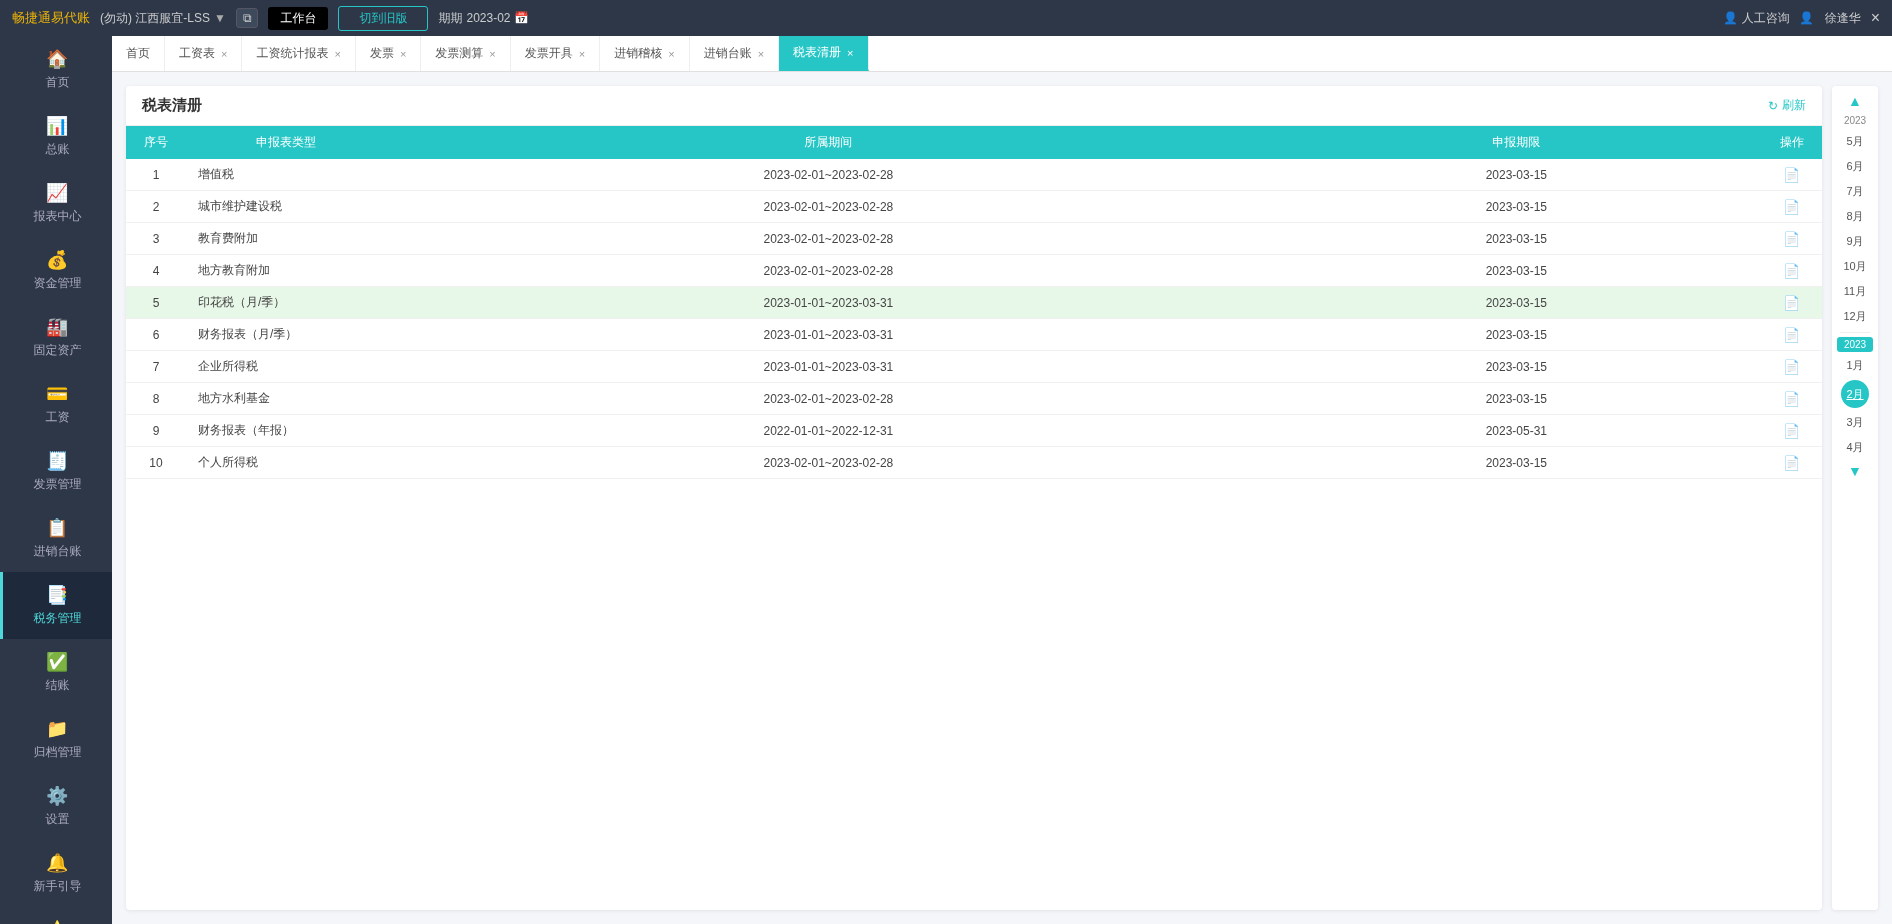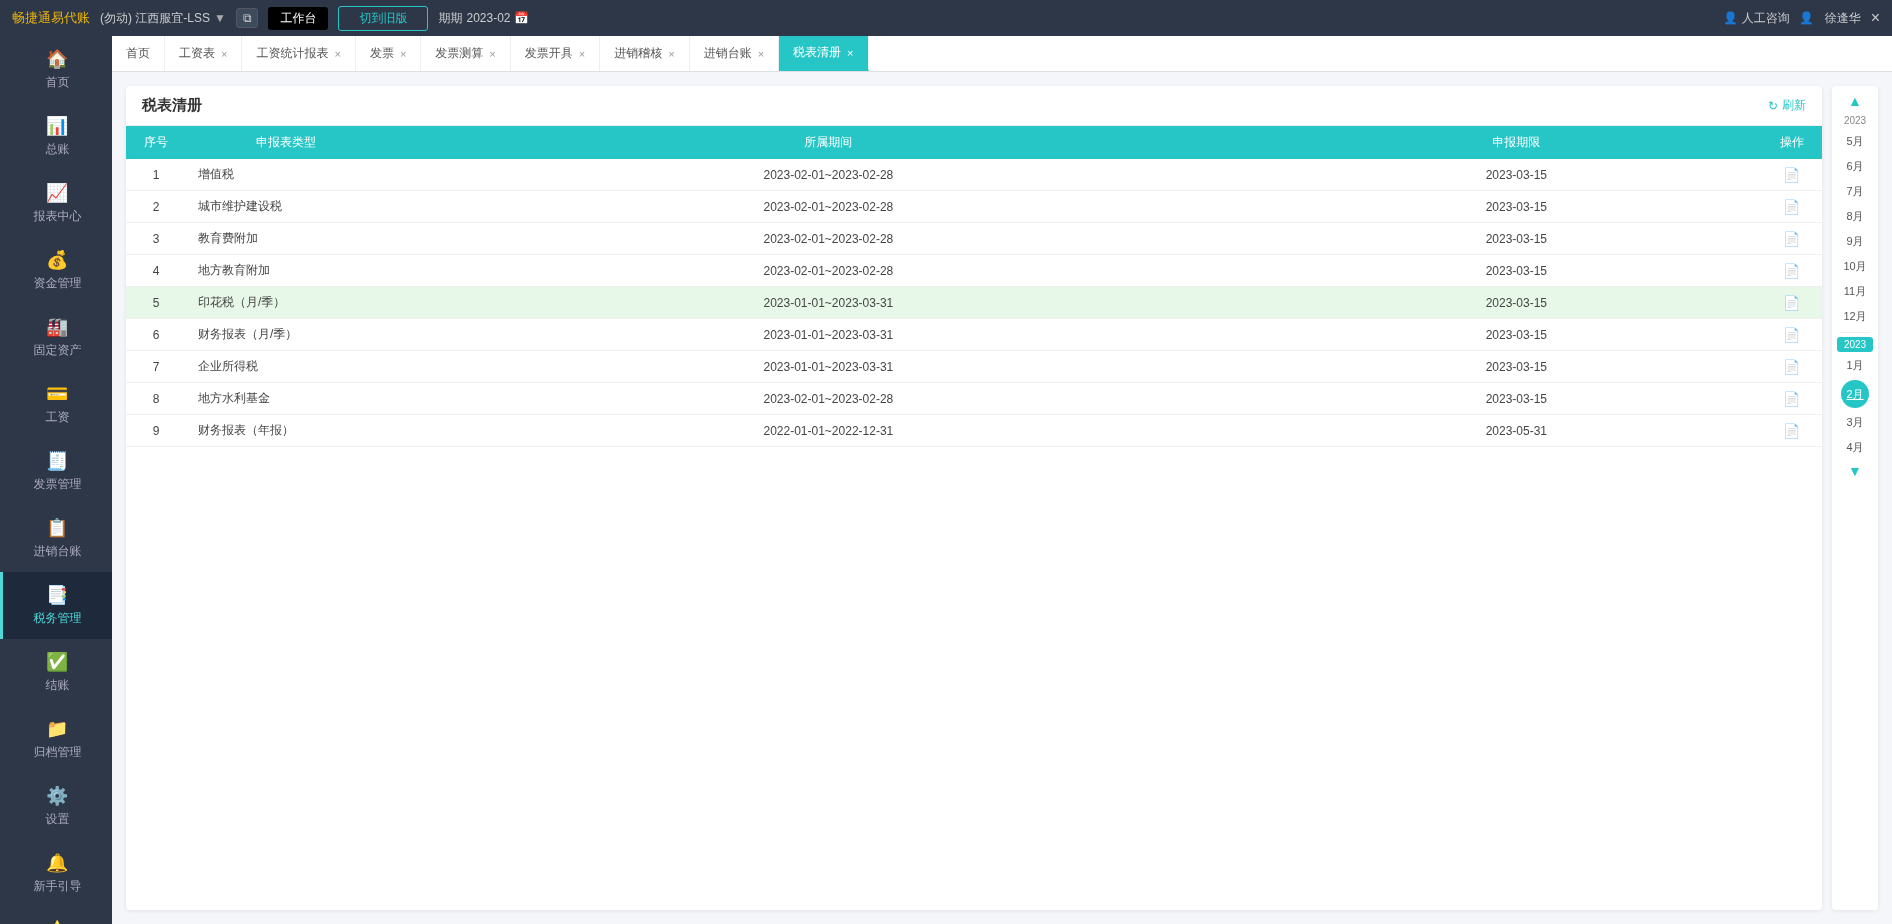--- a/index.html
+++ b/index.html
@@ -508,20 +508,27 @@
       <td>2023-03-15</td>
       <td><span class="action-icon">📄</span></td>
     </tr>
                 <tr>
       <td>9</td>
       <td>财务报表（年报）</td>
       <td>2022-01-01~2022-12-31</td>
       <td>2023-05-31</td>
       <td><span class="action-icon">📄</span></td>
     </tr>
+                <tr>
+      <td>10</td>
+      <td>个人所得税</td>
+      <td>2023-02-01~2023-02-28</td>
+      <td>2023-03-15</td>
+      <td><span class="action-icon">📄</span></td>
+    </tr>
               </tbody>
           </table>
         </div>
       </div>
 
       <div class="calendar-panel">
         <span class="cal-nav">▲</span>
         <div class="cal-year-label">2023</div>
         <div class="cal-month">5月</div>
         <div class="cal-month">6月</div>

